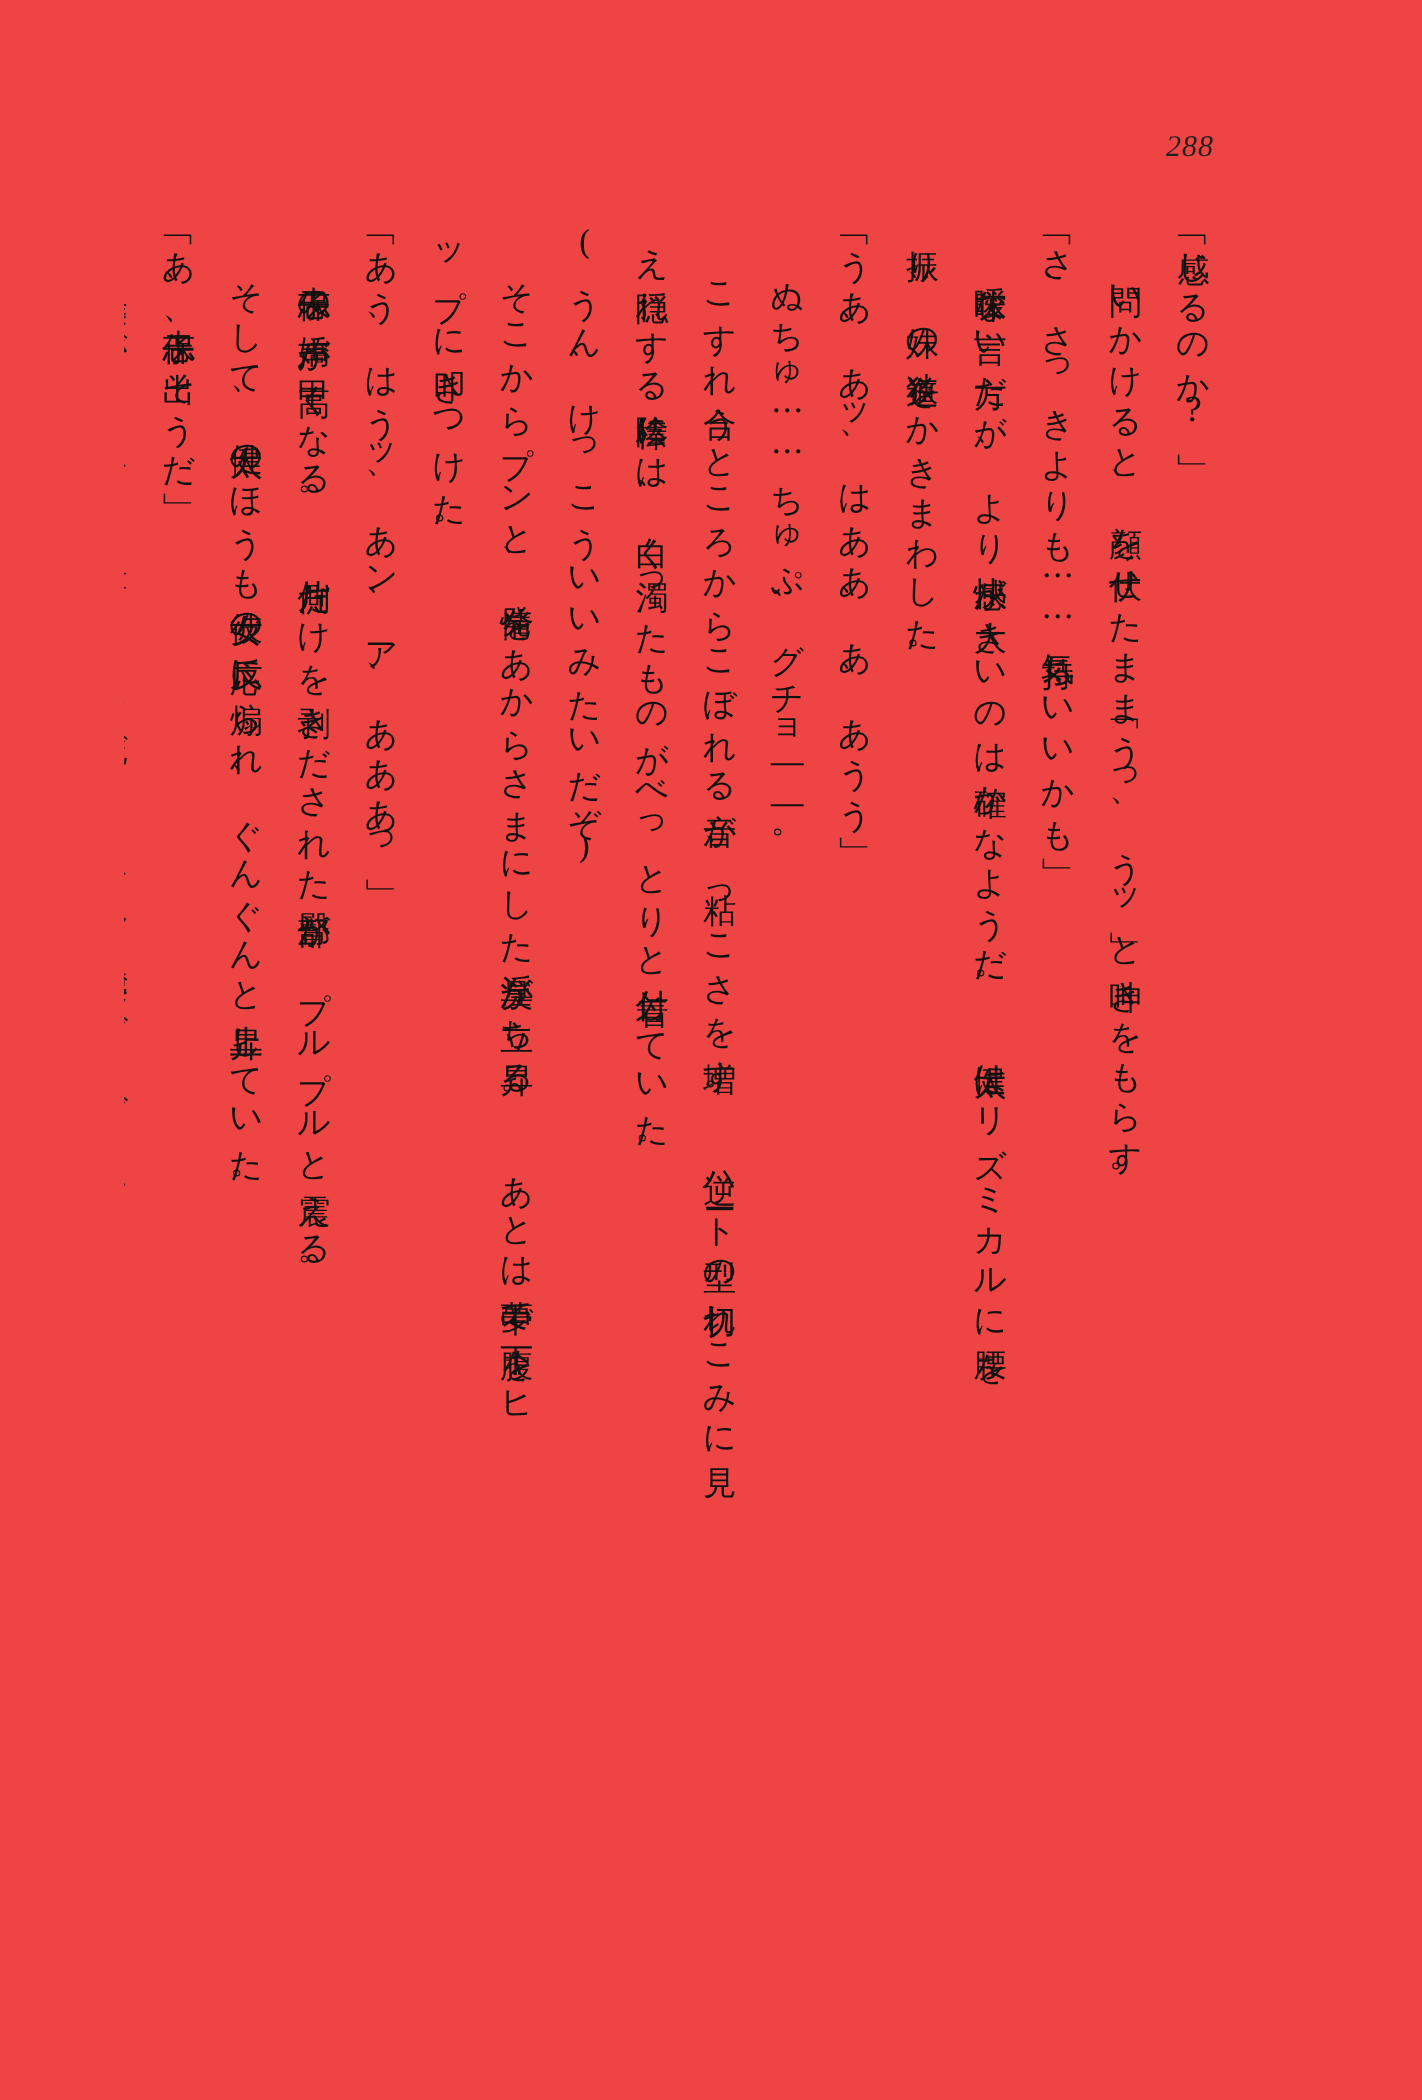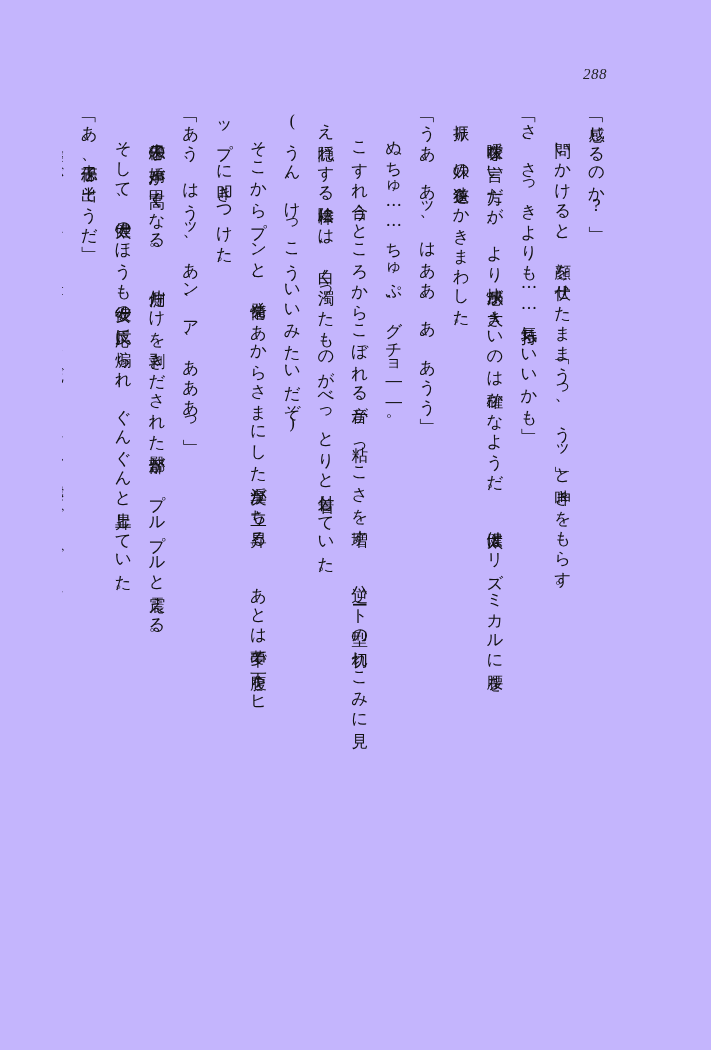--- a/index.html
+++ b/index.html
@@ -12,21 +12,21 @@
     height: 1050px;
     position: relative;
     font-family: "Liberation Serif", "DejaVu Serif", serif;
     color: #1a1a1a;
     overflow: hidden;
   }
 
   #page {
     position: absolute;
     inset: 0;
-    background: #c4b5fd;
+    background: #ef4444;
   }
 
   
   .page-number {
     position: absolute;
     top: 66px;
     right: 104px;
     font-size: 15px;
     font-style: italic;
     font-family: "Liberation Serif", "DejaVu Serif", serif;

